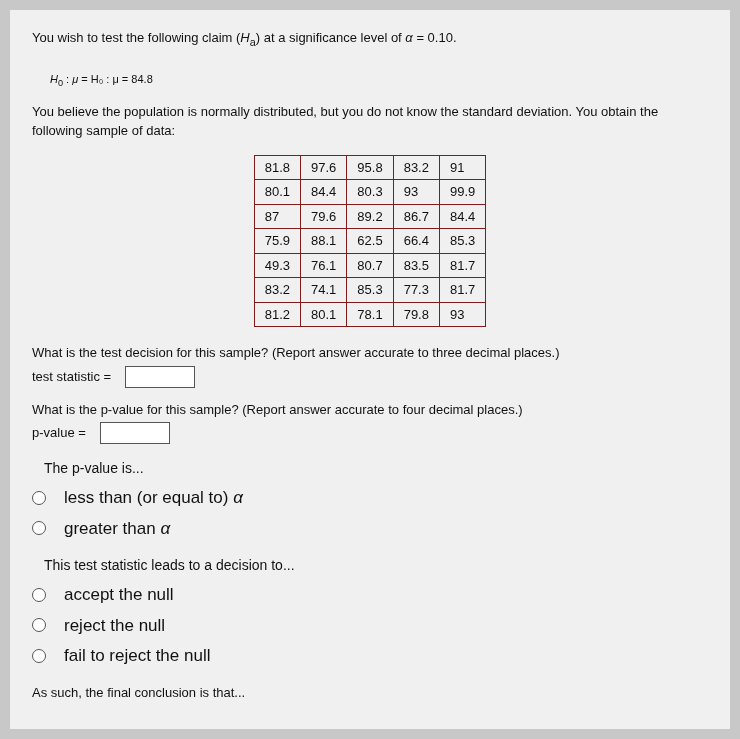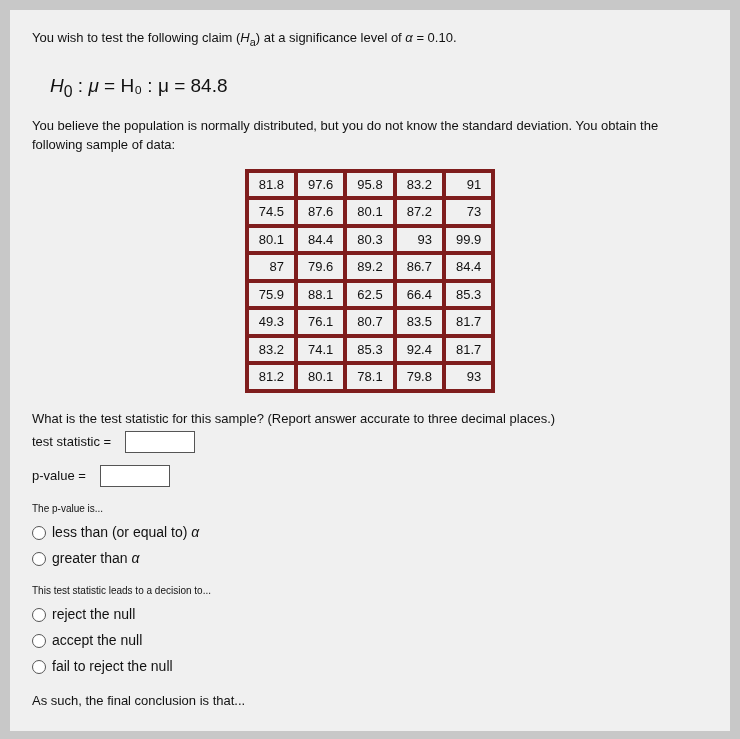--- a/index.html
+++ b/index.html
@@ -21,40 +21,40 @@
       color: #111;
       line-height: 1.5;
     }
     .intro-text {
       margin-bottom: 20px;
       font-size: 13px;
     }
     .hypothesis {
       margin-left: 18px;
       margin-bottom: 10px;
-      font-size: 19px;
+      font-size: 11px;
       line-height: 1.7;
     }
     .population-text {
       margin-bottom: 14px;
       font-size: 13px;
     }
     .data-table-wrapper {
       display: flex;
       justify-content: center;
       margin-bottom: 16px;
     }
     table {
       border-collapse: collapse;
       font-size: 13px;
     }
     table td {
-      border: 4px solid #7f1d1d;
+      border: 1px solid #7f1d1d;
       padding: 2px 10px;
-      text-align: right;
+      text-align: left;
       min-width: 46px;
     }
     .question-block {
       margin-bottom: 12px;
       font-size: 13px;
     }
     .question-block p {
       margin-bottom: 3px;
     }
     .input-row {
@@ -74,37 +74,38 @@
       font-size: 13px;
       padding: 1px 4px;
     }
     .radio-group {
       margin-top: 6px;
       margin-bottom: 4px;
     }
     .radio-option {
       display: flex;
       align-items: center;
-      gap: 6px;
+      gap: 18px;
       margin-bottom: 5px;
-      font-size: 14px;
+      font-size: 17px;
       cursor: pointer;
     }
     .radio-circle {
       width: 14px;
       height: 14px;
       border-radius: 50%;
       border: 1.5px solid #555;
       background: #fff;
       display: inline-block;
       flex-shrink: 0;
     }
     .section-title {
-      font-size: 10px;
+      font-size: 14px;
       margin-bottom: 5px;
+      margin-left: 12px;
     }
     .math { font-style: italic; }
     .section-spacer { margin-top: 14px; }
   </style>
 </head>
 <body>
 
 <div class="page">
 
   <p class="intro-text">
@@ -123,27 +124,20 @@
     <table>
       <tbody id="table-body">
           <tr>
             <td>81.8</td>
             <td>97.6</td>
             <td>95.8</td>
             <td>83.2</td>
             <td>91</td>
           </tr>
           <tr>
-            <td>74.5</td>
-            <td>87.6</td>
-            <td>80.1</td>
-            <td>87.2</td>
-            <td>73</td>
-          </tr>
-          <tr>
             <td>80.1</td>
             <td>84.4</td>
             <td>80.3</td>
             <td>93</td>
             <td>99.9</td>
           </tr>
           <tr>
             <td>87</td>
             <td>79.6</td>
             <td>89.2</td>
@@ -161,43 +155,44 @@
             <td>49.3</td>
             <td>76.1</td>
             <td>80.7</td>
             <td>83.5</td>
             <td>81.7</td>
           </tr>
           <tr>
             <td>83.2</td>
             <td>74.1</td>
             <td>85.3</td>
-            <td>92.4</td>
+            <td>77.3</td>
             <td>81.7</td>
           </tr>
           <tr>
             <td>81.2</td>
             <td>80.1</td>
             <td>78.1</td>
             <td>79.8</td>
             <td>93</td>
           </tr>
         </tbody>
     </table>
   </div>
 
   <div class="question-block">
-    <p>What is the test statistic for this sample? (Report answer accurate to three decimal places.)</p>
+    <p>What is the test decision for this sample? (Report answer accurate to three decimal places.)</p>
     <div class="input-row">
       <span class="input-label">test statistic =</span>
       <input class="answer-input" type="text" value="" style="">
     </div>
   </div>
 
   <div class="question-block">
+    <p>What is the p-value for this sample? (Report answer accurate to four decimal places.)</p>
     <div class="input-row">
       <span class="input-label">p-value =</span>
       <input class="answer-input" type="text" value="" style="">
     </div>
   </div>
 
   <div class="question-block section-spacer">
     <p class="section-title">The p-value is...</p>
     <div class="radio-group">
       <label class="radio-option">
@@ -209,25 +204,25 @@
         <span>greater than <span class="math">α</span></span>
       </label>
     </div>
   </div>
 
   <div class="question-block section-spacer">
     <p class="section-title">This test statistic leads to a decision to...</p>
     <div class="radio-group">
       <label class="radio-option">
         <span class="radio-circle"></span>
+        <span>accept the null</span>
+      </label>
+      <label class="radio-option">
+        <span class="radio-circle"></span>
         <span>reject the null</span>
-      </label>
-      <label class="radio-option">
-        <span class="radio-circle"></span>
-        <span>accept the null</span>
       </label>
       <label class="radio-option">
         <span class="radio-circle"></span>
         <span>fail to reject the null</span>
       </label>
     </div>
   </div>
 
   <div class="section-spacer">
     <p>As such, the final conclusion is that...</p>

